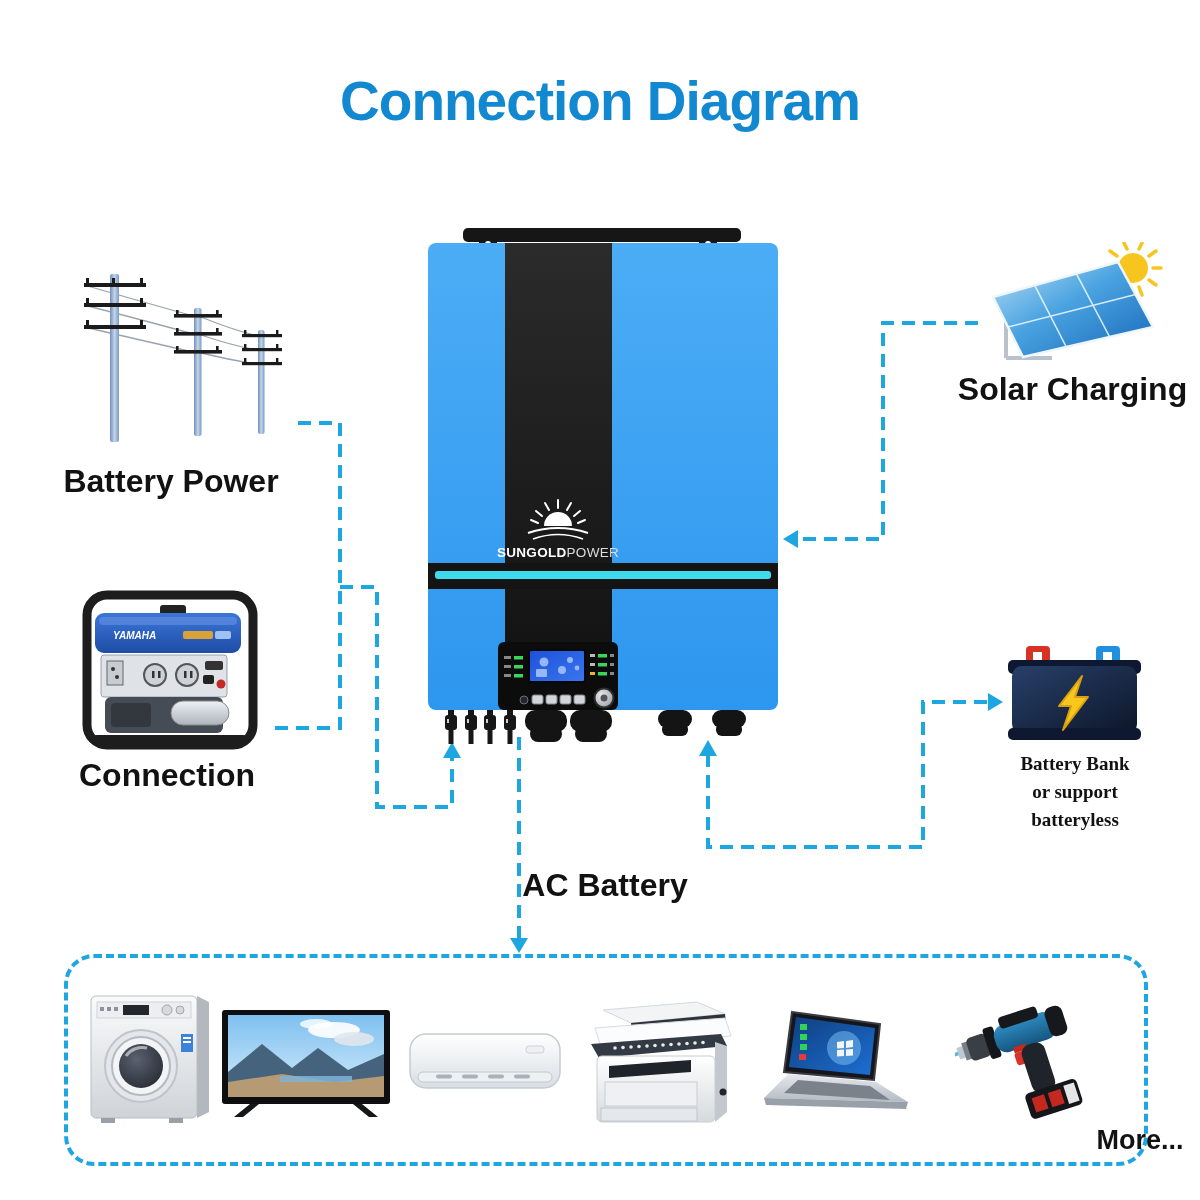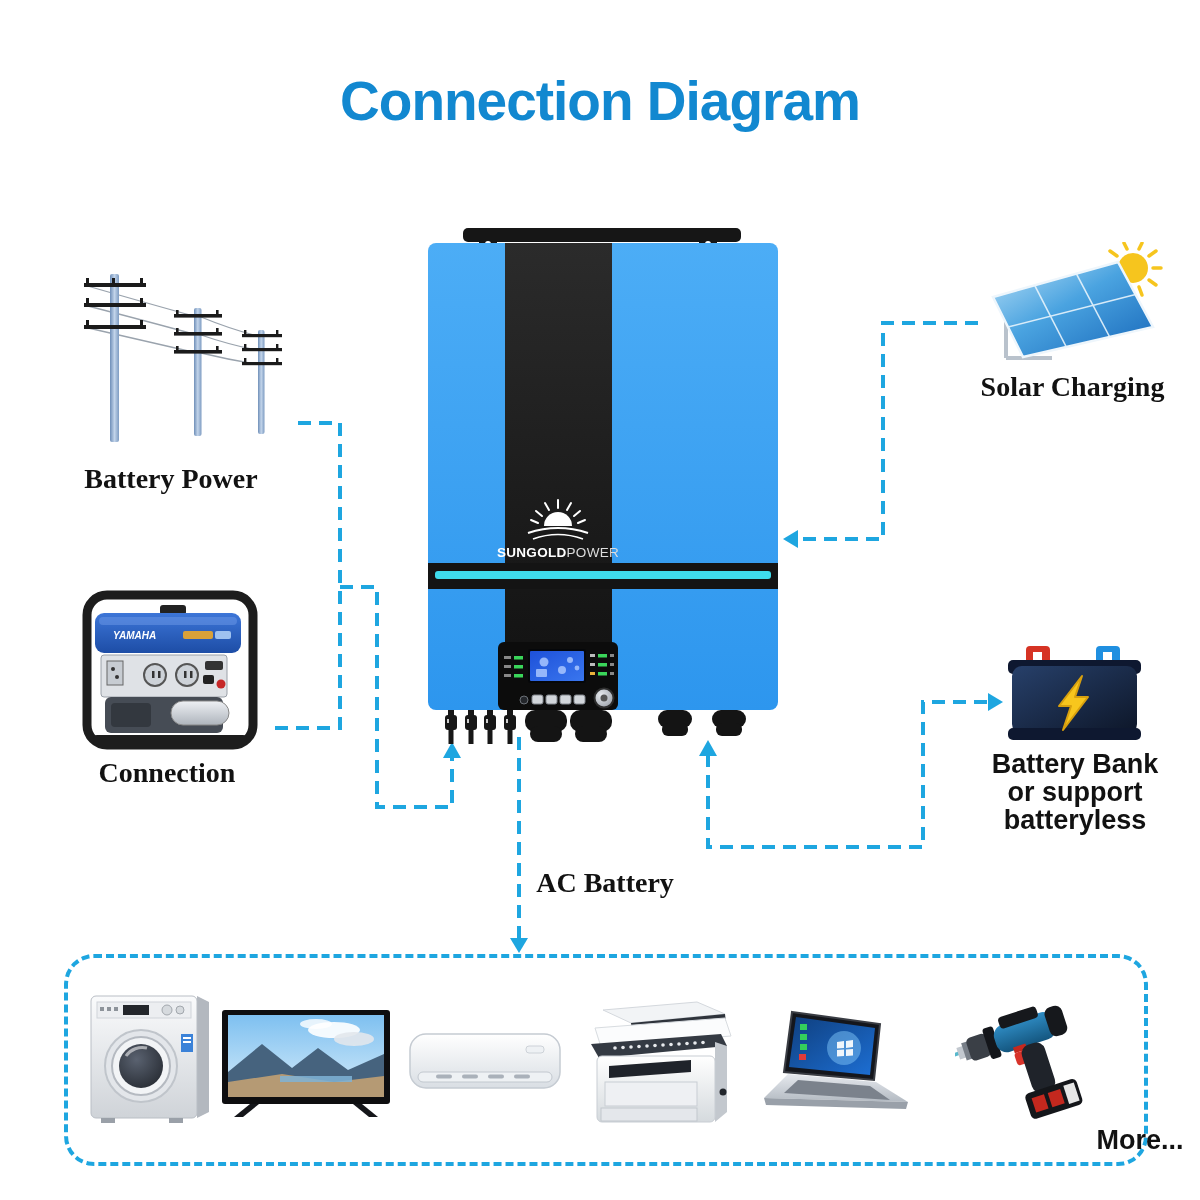--- a/index.html
+++ b/index.html
@@ -8,23 +8,23 @@
     font-family:"Liberation Sans",sans-serif;
   }
   .abs{position:absolute;}
   .page-title{
     left:0;top:58px;width:1200px;text-align:center;
     font-size:55px;font-weight:bold;letter-spacing:-1px;color:#1288d0;margin-top:11px;
   }
   .node-label{
     font-weight:bold;color:#121212;text-align:center;line-height:1.1;
   }
-  .f28{font-size:28px;font-family:Liberation Serif, serif;}
+  .f28{font-size:32px;}
   .f27{font-size:27px;}
-  .battery-label{font-size:27px;line-height:28px;}
+  .battery-label{font-size:19px;line-height:28px;font-family:Liberation Serif, serif;}
   .appliance-box{
     left:64px;top:954px;width:1084px;height:212px;
     border:4px dashed #1ea6e0;border-radius:30px;box-sizing:border-box;background:#fff;
   }
   svg{display:block;}
 </style>
 </head>
 <body>
 
 <div class="stage">

